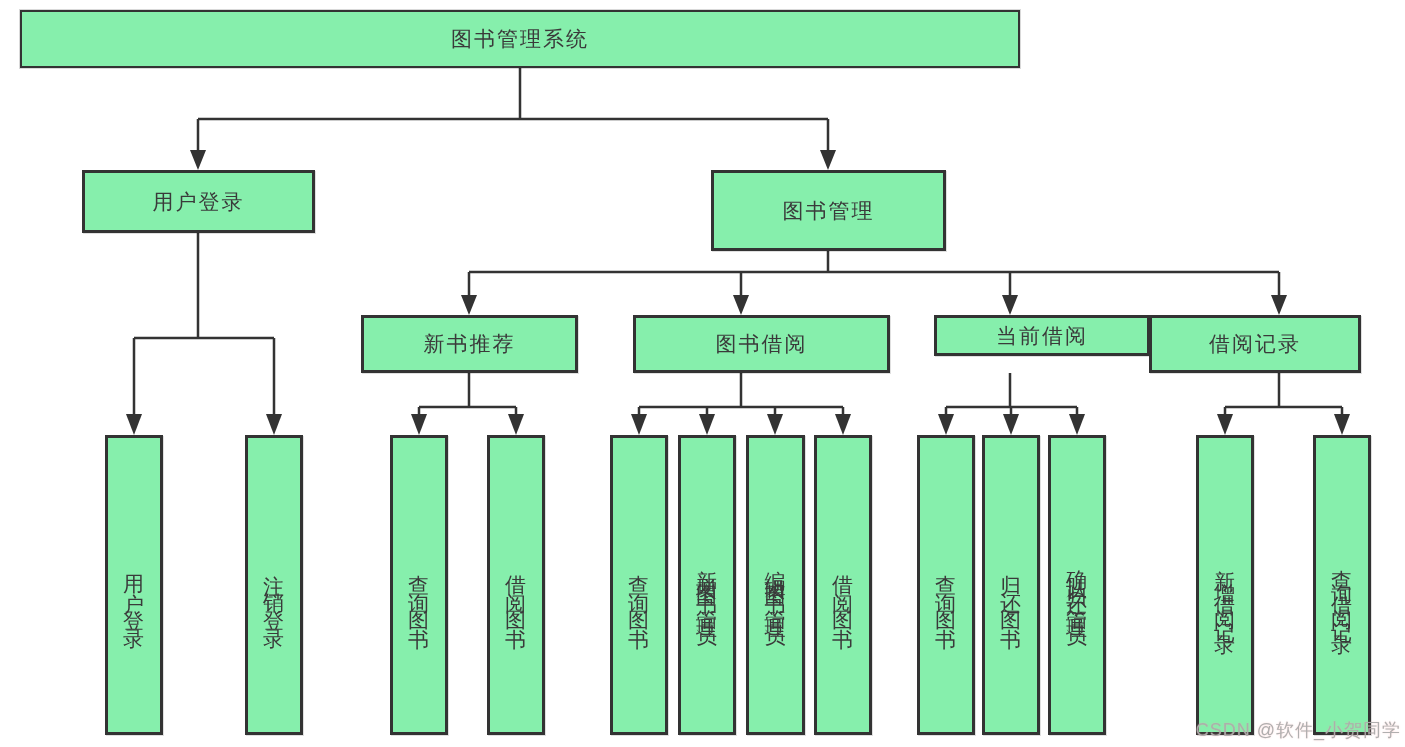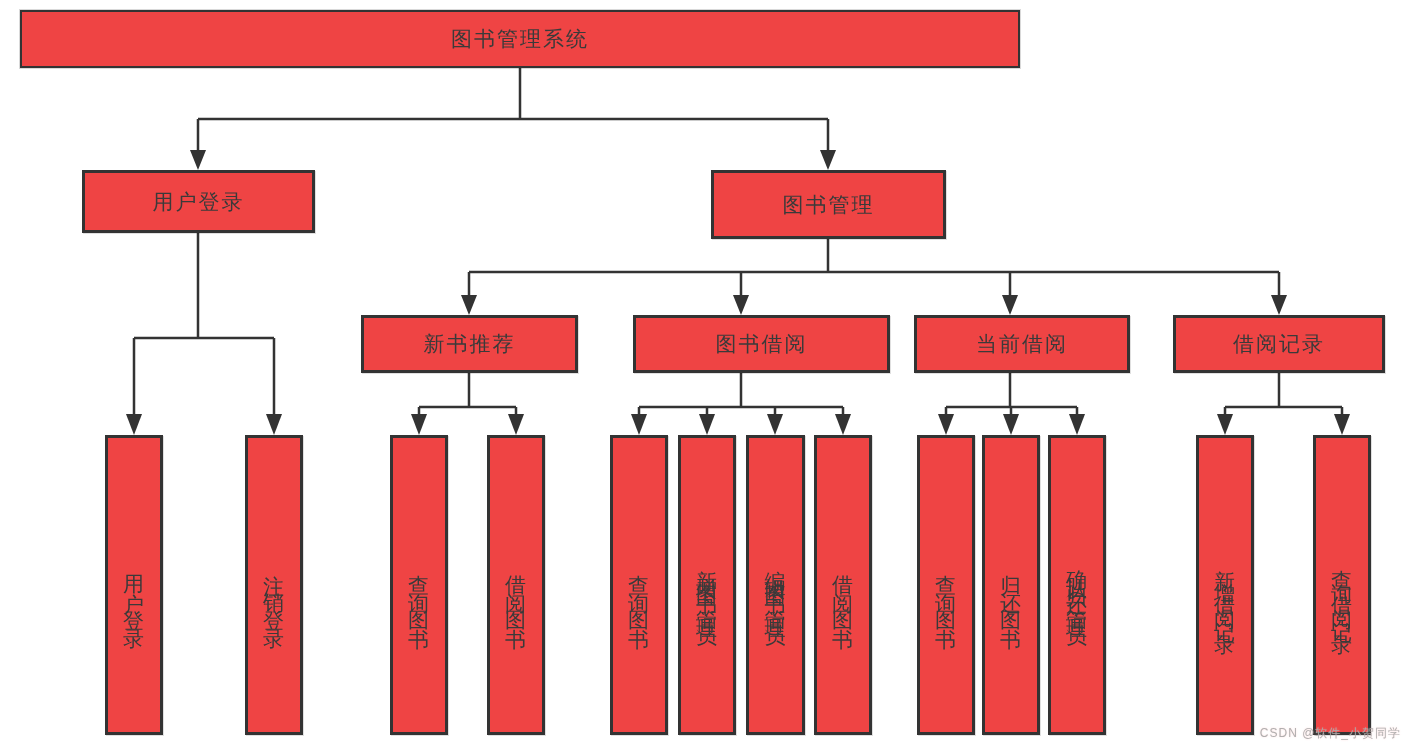--- a/index.html
+++ b/index.html
@@ -1,38 +1,38 @@
 <!DOCTYPE html>
 <html><head>
 <meta charset="utf-8">
 <style>
   html,body{margin:0;padding:0;background:#ffffff;}
   #stage{
     position:relative;width:1405px;height:747px;background:#ffffff;
     font-family:"Liberation Sans","DejaVu Sans",sans-serif;overflow:hidden;
   }
   .box{
-    position:absolute;background:#ef4444;border:3px solid #333333;
+    position:absolute;background:#86efac;border:3px solid #333333;
     box-sizing:border-box;display:flex;align-items:center;justify-content:center;
     color:#3a3a3a;box-shadow:1px 1px 0 rgba(0,0,0,0.12);
   }
   .hbox span{font-size:21px;letter-spacing:2px;white-space:nowrap;}
   .root{border-width:2px;box-shadow:0 0 0 1px rgba(0,0,0,0.15);}
   .vbox span{
     writing-mode:vertical-rl;text-orientation:mixed;
     font-size:21px;line-height:1;white-space:nowrap;
   }
   .vbox.s4 span{letter-spacing:18px;margin-top:18px;}
   .vbox.s6 span{letter-spacing:13px;margin-top:13px;}
   .vbox.s9 span{letter-spacing:8px;margin-top:8px;}
   #connectors{position:absolute;left:0;top:0;width:1405px;height:747px;}
   #connectors path{stroke:#333333;stroke-width:2.5;fill:none;}
   #connectors polygon{fill:#333333;stroke:none;}
   #watermark{
-    position:absolute;right:4px;bottom:5px;font-size:12px;
+    position:absolute;right:4px;bottom:5px;font-size:18px;
     color:rgba(172,172,172,0.95);letter-spacing:1px;
     text-shadow:0 0 2px rgba(255,170,170,0.45);
     white-space:nowrap;
   }
 </style>
 </head>
 <body>
 
 <div id="stage">
 
@@ -72,34 +72,34 @@
     <polygon points="1334,414 1350,414 1342,435"></polygon>
   </svg>
 
   <div class="box hbox root" style="left:20px;top:10px;width:1000px;height:58px;">
     <span>图书管理系统</span>
   </div>
 
   <div class="box hbox" style="left:82px;top:170px;width:233px;height:63px;">
     <span>用户登录</span>
   </div>
-  <div class="box hbox" style="left:711px;top:170px;width:235px;height:69px;">
+  <div class="box hbox" style="left:711px;top:170px;width:235px;height:81px;">
     <span>图书管理</span>
   </div>
 
   <div class="box hbox" style="left:361px;top:315px;width:217px;height:58px;text-align:center;">
     <span>新书推荐</span>
   </div>
   <div class="box hbox" style="left:633px;top:315px;width:257px;height:58px;">
     <span>图书借阅</span>
   </div>
-  <div class="box hbox" style="left:914px;top:315px;width:216px;height:58px;align-items:center;">
+  <div class="box hbox" style="left:934px;top:315px;width:216px;height:41px;align-items:center;">
     <span>当前借阅</span>
   </div>
-  <div class="box hbox" style="left:1173px;top:315px;width:212px;height:58px;">
+  <div class="box hbox" style="left:1149px;top:315px;width:212px;height:58px;">
     <span>借阅记录</span>
   </div>
 
   <div class="box vbox s4" style="left:105px;top:435px;width:58px;height:300px;">
     <span>用户登录</span>
   </div>
   <div class="box vbox s4" style="left:245px;top:435px;width:58px;height:300px;">
     <span>注销登录</span>
   </div>
 

